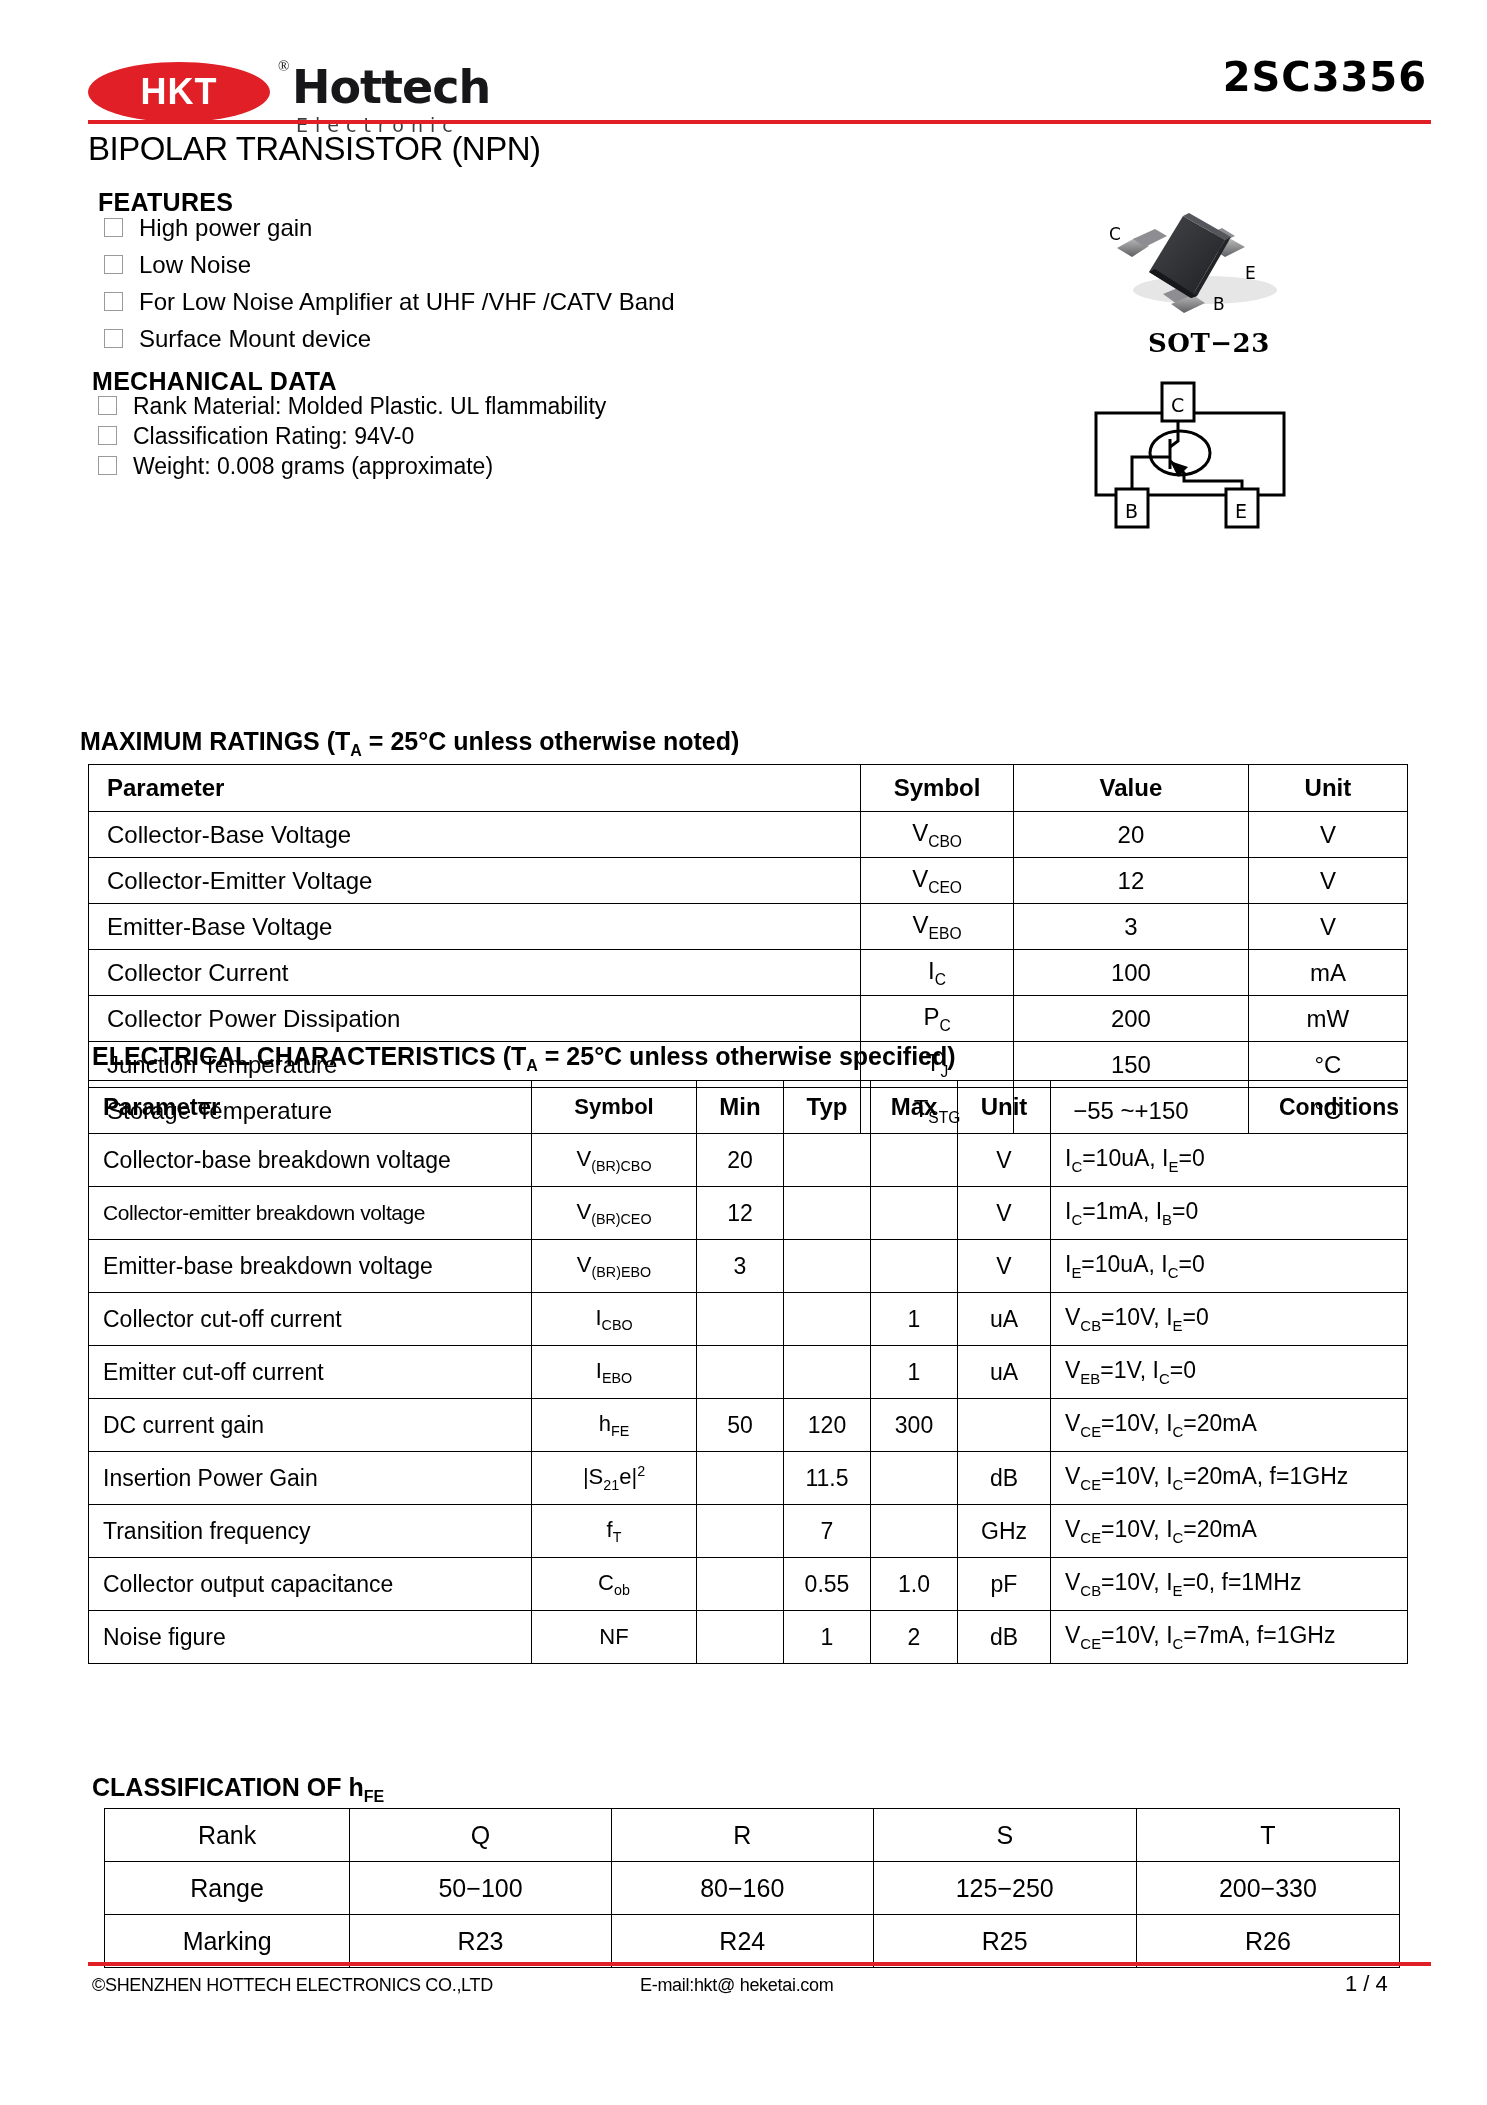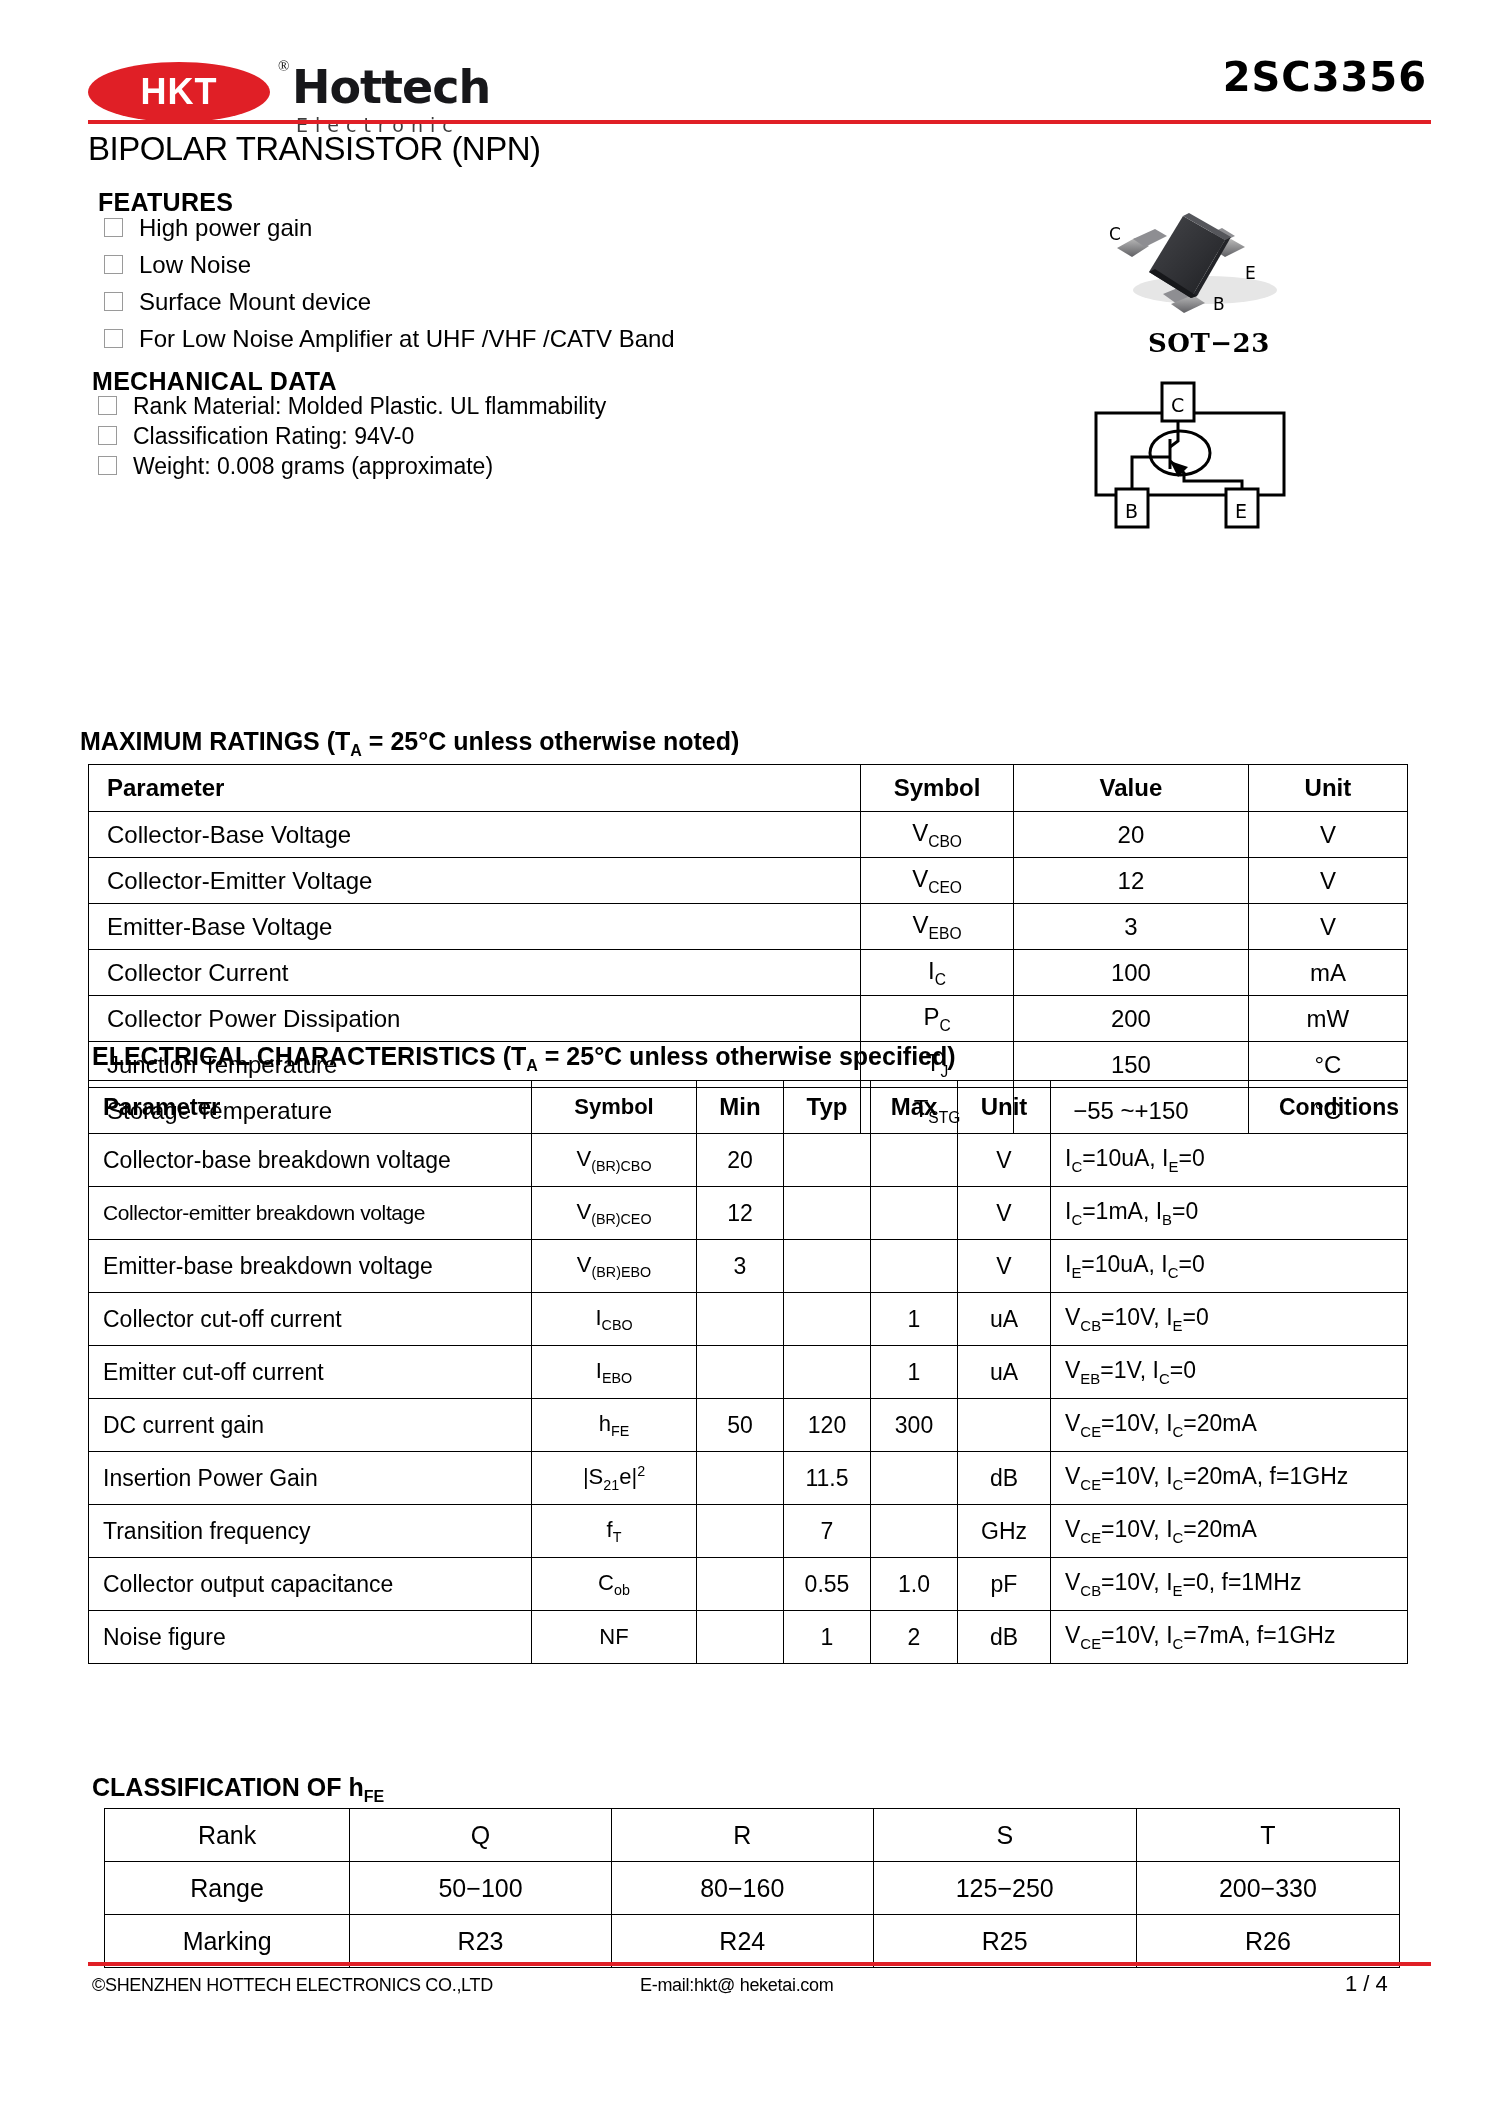--- a/index.html
+++ b/index.html
@@ -176,25 +176,25 @@
     <div class="bullet-row">
       <span class="bullet-box"></span>
       <span class="bullet-text">High power gain</span>
     </div>
     <div class="bullet-row">
       <span class="bullet-box"></span>
       <span class="bullet-text">Low Noise</span>
     </div>
     <div class="bullet-row">
       <span class="bullet-box"></span>
+      <span class="bullet-text">For Low Noise Amplifier at UHF /VHF /CATV Band</span>
+    </div>
+    <div class="bullet-row">
+      <span class="bullet-box"></span>
       <span class="bullet-text">Surface Mount device</span>
-    </div>
-    <div class="bullet-row">
-      <span class="bullet-box"></span>
-      <span class="bullet-text">For Low Noise Amplifier at UHF /VHF /CATV Band</span>
     </div>
   </div>
 
   <div class="sec-head" id="mech-head">MECHANICAL DATA</div>
   <div class="blist" id="mech-list">
     <div class="bullet-row">
       <span class="bullet-box"></span>
       <span class="bullet-text">Rank Material: Molded Plastic. UL flammability</span>
     </div>
     <div class="bullet-row">

